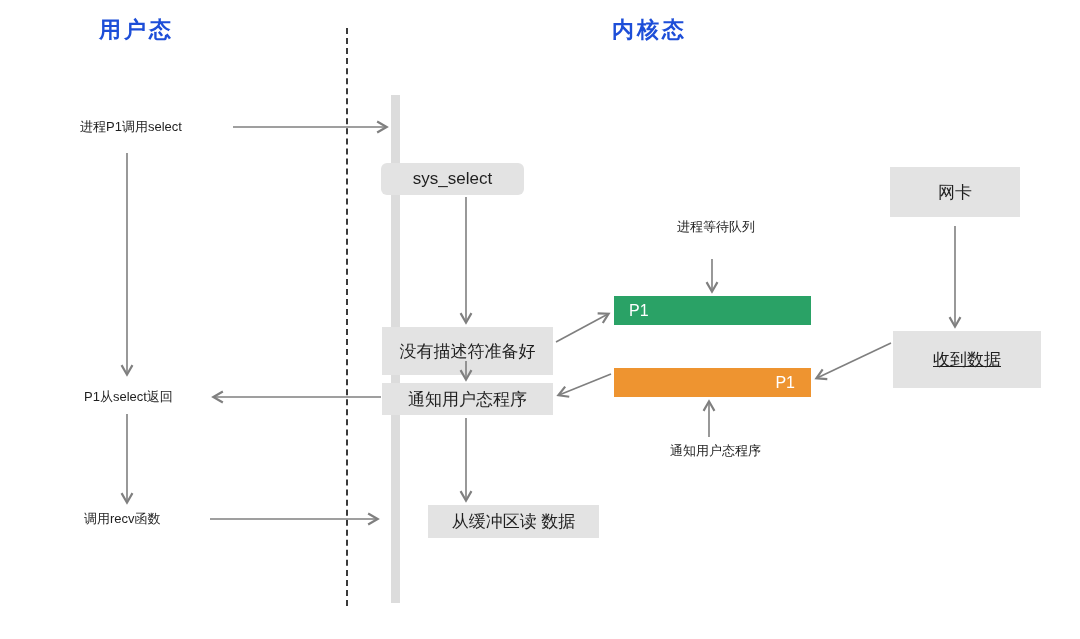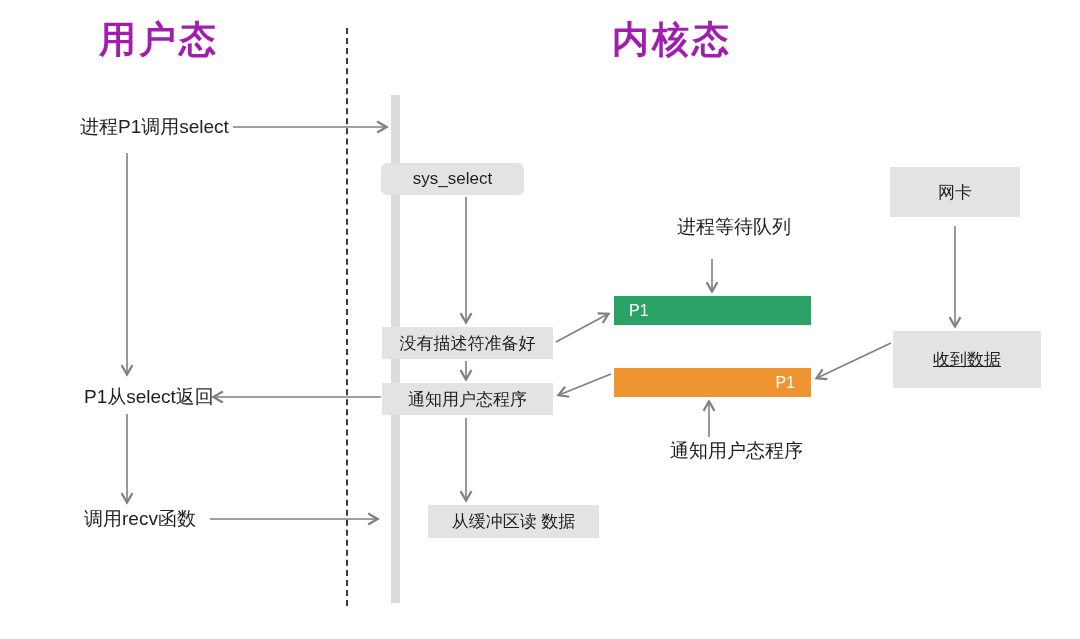--- a/index.html
+++ b/index.html
@@ -20,24 +20,24 @@
   }
   .canvas {
     position: relative;
     width: 1080px;
     height: 639px;
     background: var(--background);
     overflow: hidden;
   }
   .title {
     position: absolute;
-    font-size: 37px;
+    font-size: 22px;
     font-weight: 600;
     letter-spacing: 3px;
-    color: #a21caf;
+    color: #1d4ed8;
     white-space: nowrap;
   }
   .title.user { left: 99px; top: 15px; }
   .title.kernel { left: 612px; top: 15px; }
 
   .divider {
     position: absolute;
     left: 346px;
     top: 28px;
     width: 0;
@@ -48,21 +48,21 @@
     position: absolute;
     left: 391px;
     top: 95px;
     width: 9px;
     height: 508px;
     background: var(--timeline-gray);
   }
 
   .flabel {
     position: absolute;
-    font-size: 19px;
+    font-size: 13px;
     line-height: 20px;
     white-space: nowrap;
     color: var(--text-dark);
   }
   .flabel.step1 { left: 80px;  top: 117px; }
   .flabel.step2 { left: 84px;  top: 387px; }
   .flabel.step3 { left: 84px;  top: 509px; }
   .flabel.waitq { left: 677px; top: 217px; }
   .flabel.runq  { left: 670px; top: 441px; }
 
@@ -70,21 +70,21 @@
     position: absolute;
     background: var(--box-gray);
     display: flex;
     align-items: center;
     justify-content: center;
     font-size: 17px;
     white-space: nowrap;
     color: var(--text-dark);
   }
   .kbox.sys-select   { left: 381px; top: 163px; width: 143px; height: 32px; border-radius: 6px; }
-  .kbox.no-fd        { left: 382px; top: 327px; width: 171px; height: 32px; }
+  .kbox.no-fd        { left: 382px; top: 327px; width: 171px; height: 48px; }
   .kbox.notify       { left: 382px; top: 383px; width: 171px; height: 32px; }
   .kbox.read-buffer  { left: 382px; top: 505px; width: 171px; height: 33px; margin-left: 46px; }
   .kbox.nic          { left: 890px; top: 167px; width: 130px; height: 50px; }
   .kbox.received     { left: 893px; top: 331px; width: 148px; height: 57px; text-decoration: underline; }
 
   .queue-bar {
     position: absolute;
     height: 29px;
     display: flex;
     align-items: center;

